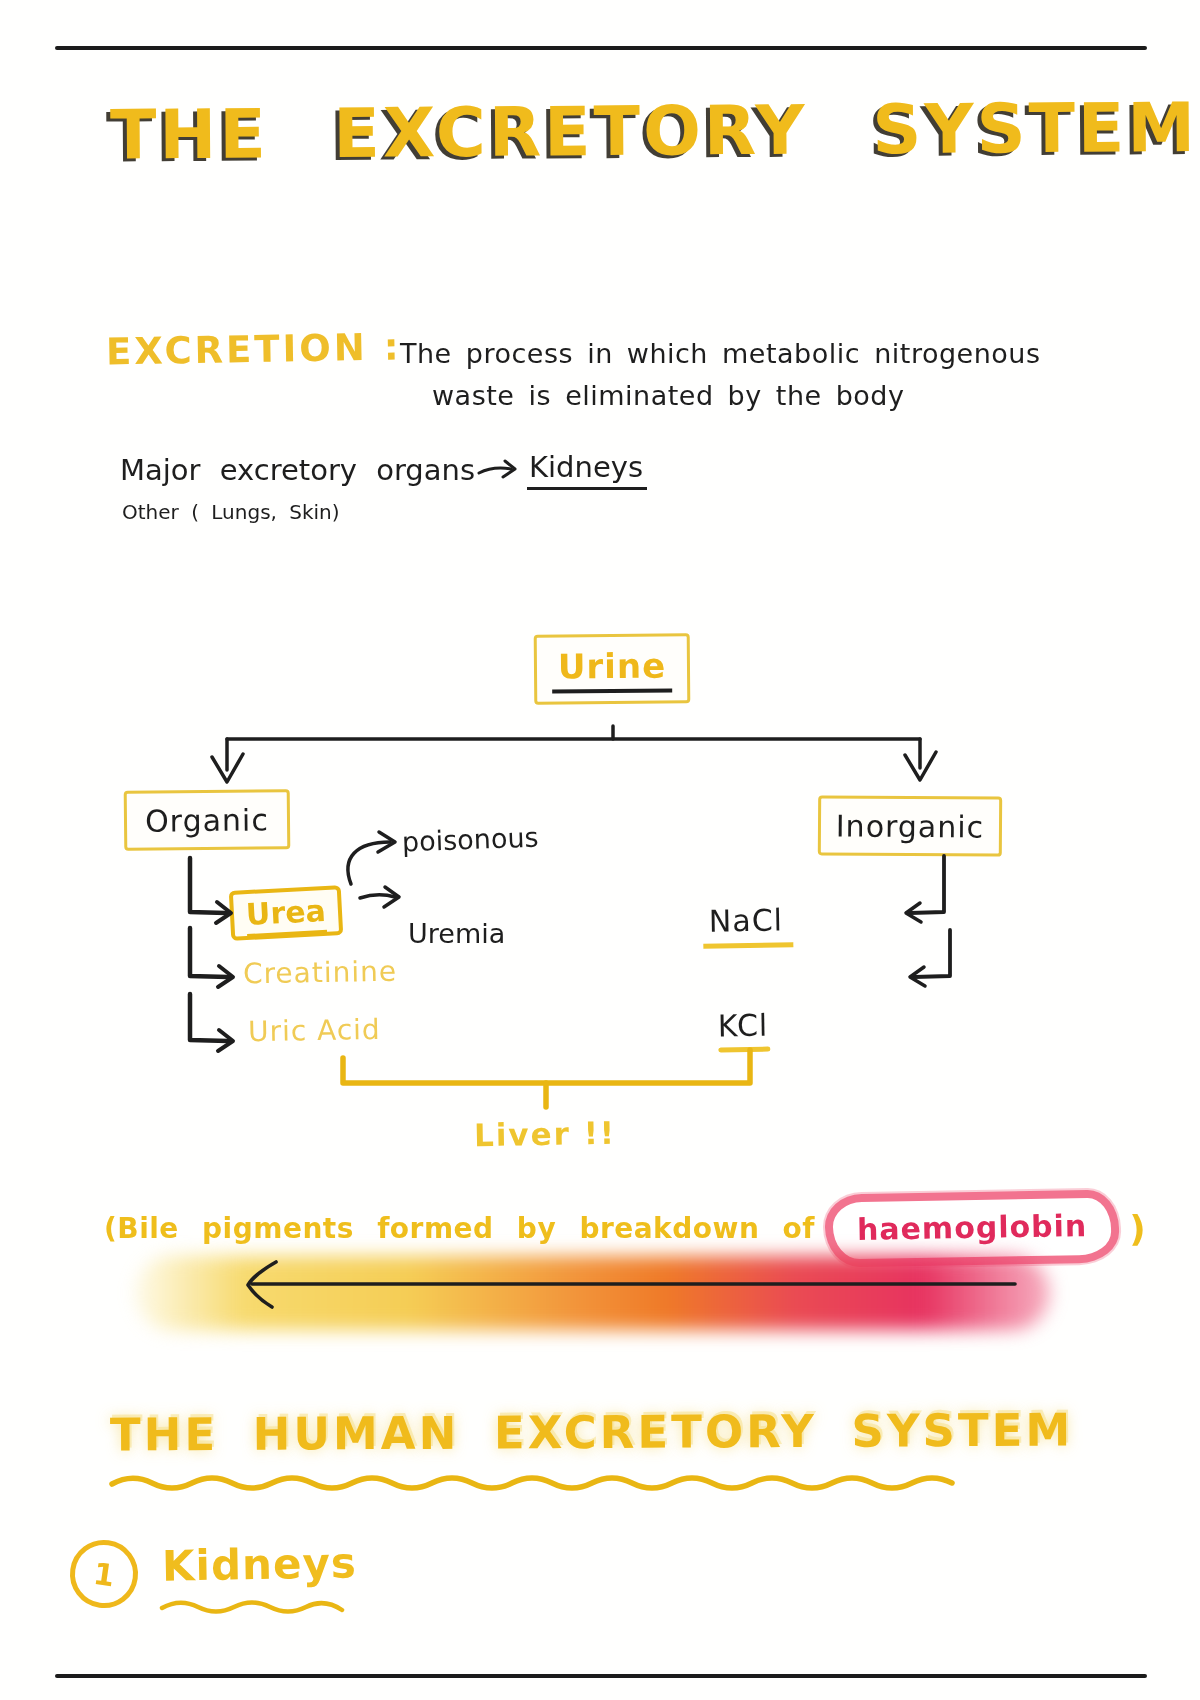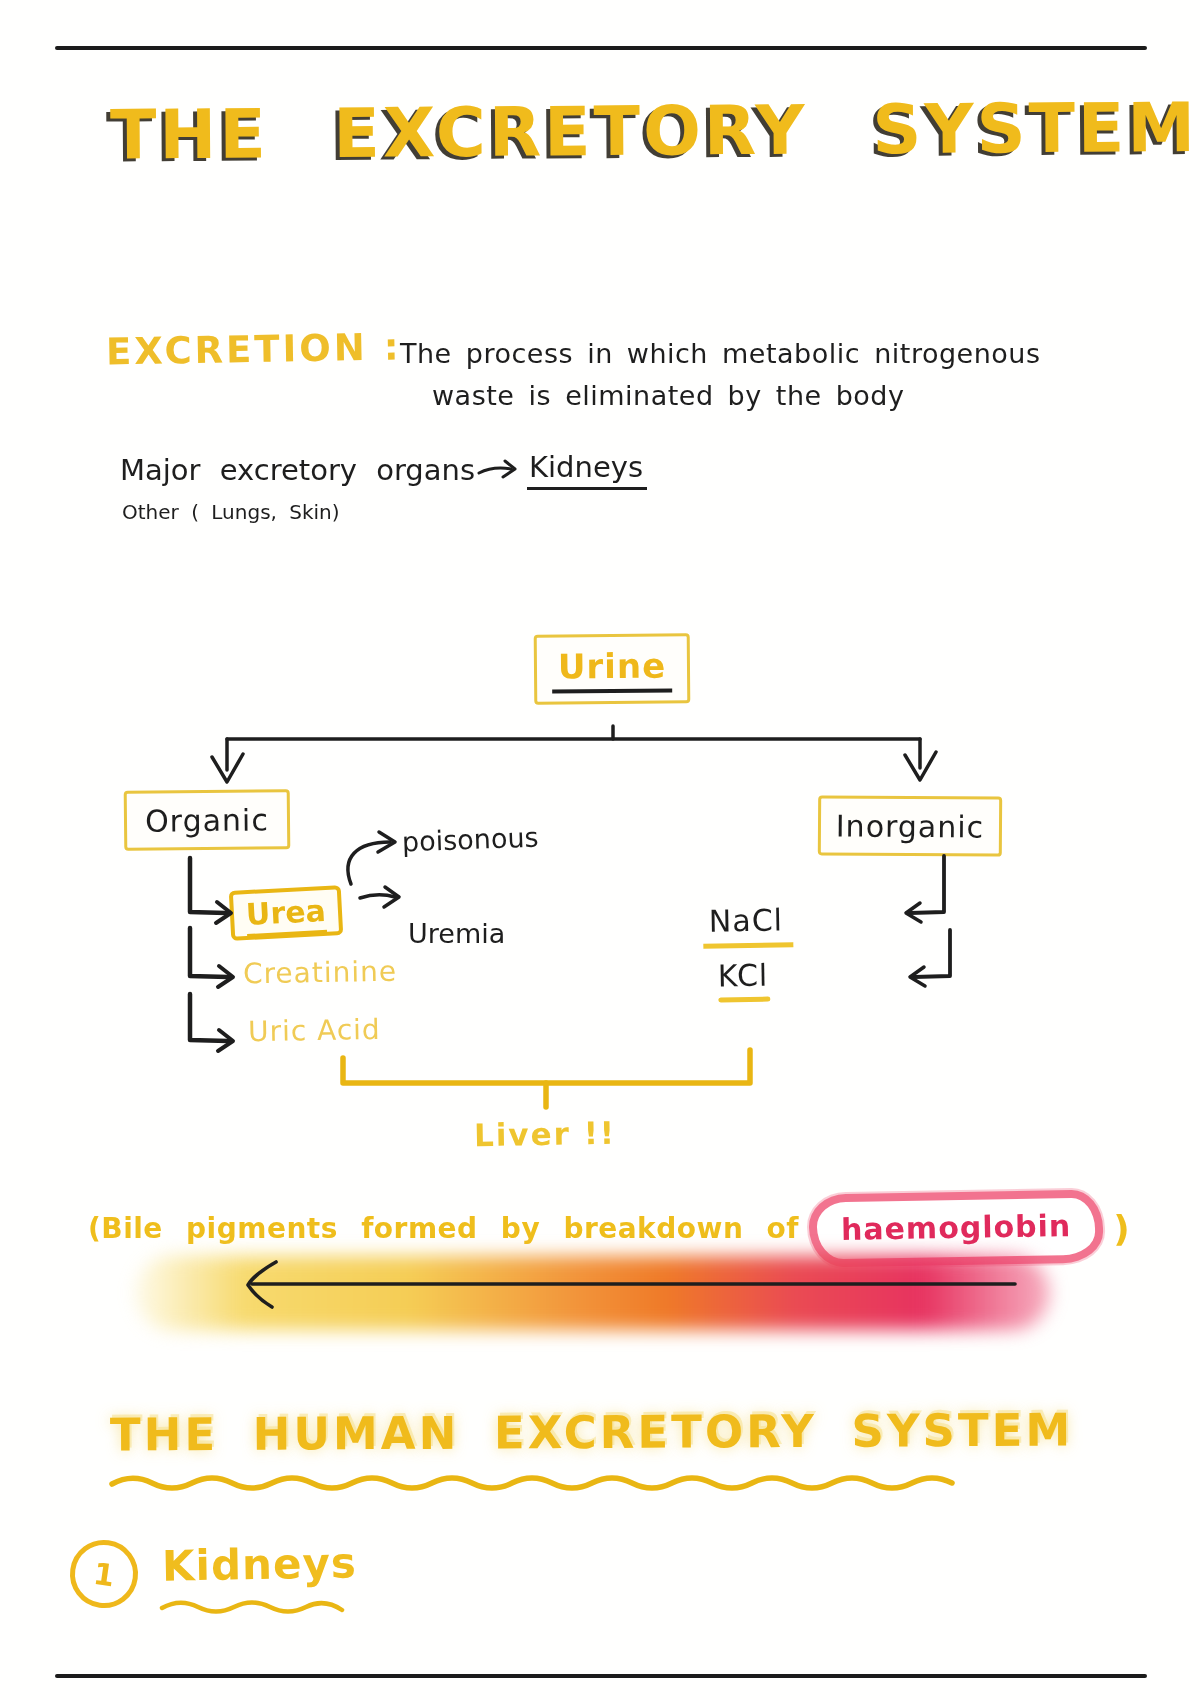--- a/index.html
+++ b/index.html
@@ -52,27 +52,27 @@
     border:4px solid #E9B613;border-radius:6px;padding:3px 12px 4px 12px;
     transform:rotate(-3deg);background:#fffdf4;
   }
   .urea-inner{border-bottom:4px solid #E9B613;padding-bottom:2px;}
   .soft-yellow-item{color:#F0CB55;font-size:28px;letter-spacing:1px;}
   .item-creatinine{left:243px;top:956px;transform:rotate(-1deg);}
   .item-uric{left:248px;top:1014px;transform:rotate(-1deg);}
 
   .salt{color:#1E1E1E;font-size:30px;letter-spacing:1px;}
   .salt-nacl{left:703px;top:903px;border-bottom:5px solid #EFC52F;padding:0 10px 5px 6px;transform:rotate(-1deg);}
-  .salt-kcl{left:718px;top:958px;transform:rotate(-1deg);}
+  .salt-kcl{left:718px;top:1008px;transform:rotate(-1deg);}
   .kcl-ul{display:block;width:52px;height:5px;background:#EFC52F;border-radius:3px;margin:4px auto 0 auto;}
 
   .liver-label{left:474px;top:1116px;color:#EFC52F;font-size:31px;font-weight:bold;
     letter-spacing:2px;transform:rotate(-1deg);}
 
-  .bile-row{left:88px;top:1192px;width:1090px;display:flex;align-items:center;gap:10px;}
+  .bile-row{left:104px;top:1192px;width:1090px;display:flex;align-items:center;gap:10px;}
   .bile-text{color:#EFBE1C;font-size:28px;font-weight:bold;word-spacing:13px;letter-spacing:0.5px;}
   .hb-cloud{
     display:inline-block;color:#E02A5C;font-size:30px;font-weight:bold;letter-spacing:1px;
     border:8px solid #F2738F;border-radius:48px 40px 52px 44px / 42px 50px 40px 52px;
     padding:10px 24px 12px 24px;background:#fff;transform:rotate(-1deg);
     box-shadow:0 0 0 2px rgba(242,115,143,0.35);
   }
   .bile-suffix{color:#EFBE1C;font-size:36px;font-weight:bold;}
 
   .grad-band{

